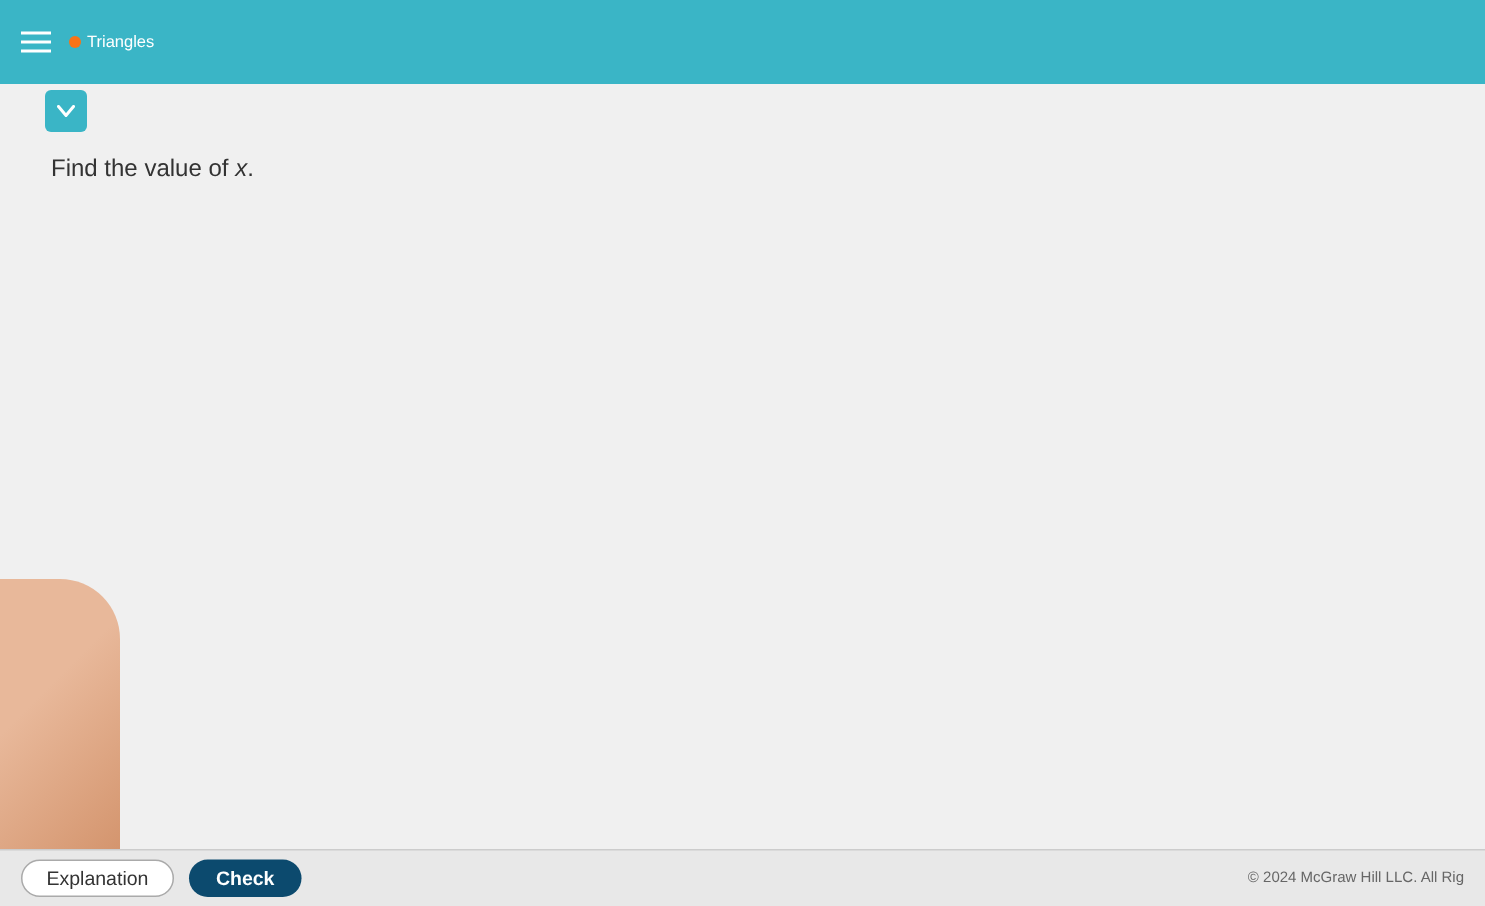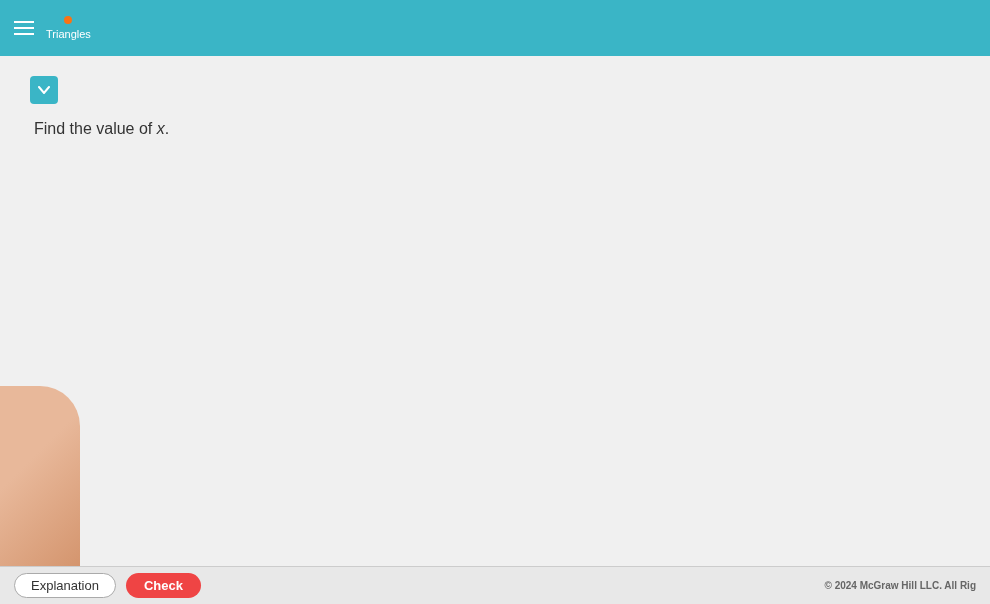--- a/index.html
+++ b/index.html
@@ -37,42 +37,41 @@
     .top-bar-text {
       display: flex;
       flex-direction: column;
     }
     .top-bar-breadcrumb {
       font-size: 11px;
       color: #fff;
       display: flex;
       align-items: center;
       gap: 4px;
-      flex-direction: column;
     }
     .breadcrumb-dot {
       width: 8px;
       height: 8px;
       border-radius: 50%;
       background: #f97316;
       display: inline-block;
     }
     .top-bar-title {
       font-size: 14px;
       font-weight: bold;
       color: #fff;
     }
 
     
     .main-content {
       background: #f0f0f0;
       width: 100%;
       height: calc(604px - 56px - 38px);
       position: relative;
-      padding: 20px 30px;
+      padding: 4px 30px;
     }
 
     .chevron-btn {
       width: 28px;
       height: 28px;
       background: #3ab5c6;
       border: none;
       border-radius: 4px;
       cursor: pointer;
       display: flex;
@@ -174,36 +173,35 @@
     .explanation-btn {
       background: white;
       border: 1.5px solid #aaa;
       border-radius: 20px;
       padding: 4px 16px;
       font-size: 13px;
       cursor: pointer;
       color: #333;
     }
     .check-btn {
-      background: #ef4444;
+      background: #0c4a6e;
       border: none;
       border-radius: 20px;
       padding: 5px 18px;
       font-size: 13px;
       cursor: pointer;
       color: white;
       font-weight: bold;
     }
 
     .copyright {
       font-size: 10px;
       color: #666;
       margin-left: auto;
       white-space: nowrap;
-      font-weight: bold;
     }
 
     
     .hand-area {
       position: absolute;
       left: 0;
       bottom: 38px;
       width: 80px;
       height: 180px;
       background: linear-gradient(135deg, #e8b89a 40%, #d4956e 100%);

